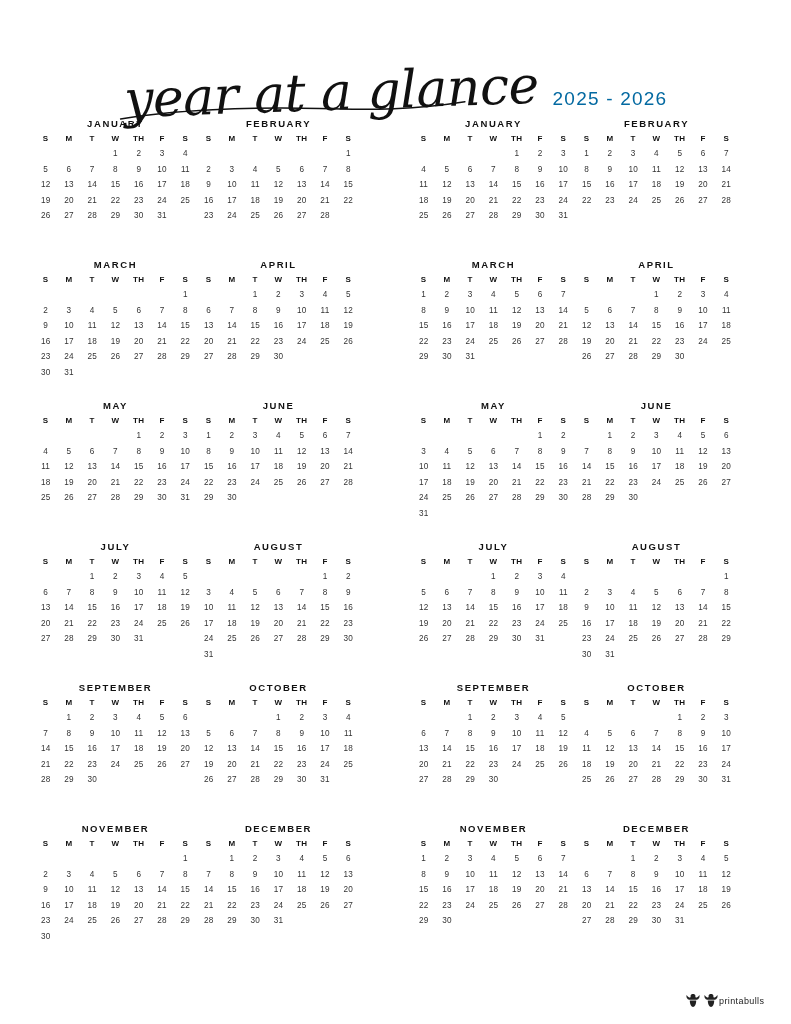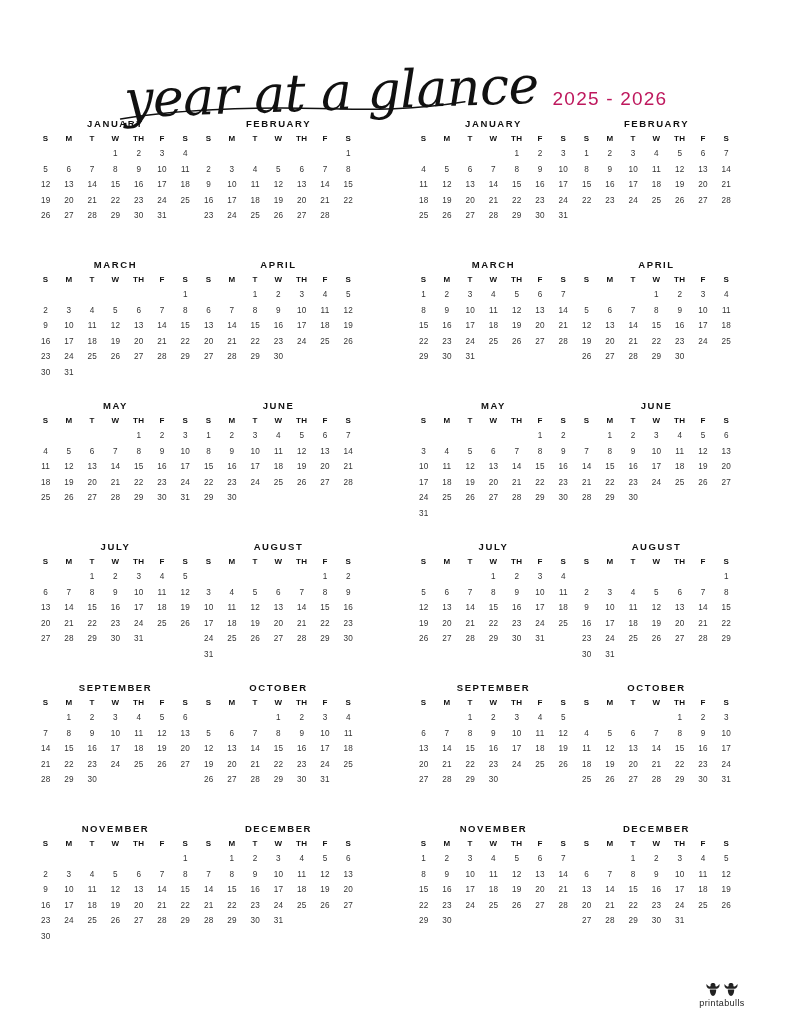--- a/index.html
+++ b/index.html
@@ -55,21 +55,21 @@
     left: -6px;
     right: -10px;
     bottom: 2px;
     height: 14px;
     pointer-events: none;
   }
   .year-range {
     font-family: "Liberation Sans", sans-serif;
     font-size: 19px;
     letter-spacing: 1.2px;
-    color: #be185d;
+    color: #0369a1;
     padding-bottom: 8px;
     white-space: nowrap;
   }
 
   
   .years {
     display: flex;
     justify-content: space-between;
     padding: 0 34px;
     box-sizing: border-box;
@@ -122,21 +122,21 @@
     letter-spacing: 0.2px;
   }
   .day.empty { color: transparent; }
 
   
   .footer {
     position: absolute;
     right: 32px;
     bottom: 16px;
     display: flex;
-    flex-direction: column;
+    flex-direction: row;
     align-items: center;
     width: 74px;
   }
   .logo-marks {
     display: flex;
     align-items: flex-end;
     justify-content: center;
     gap: 2px;
     height: 16px;
   }

